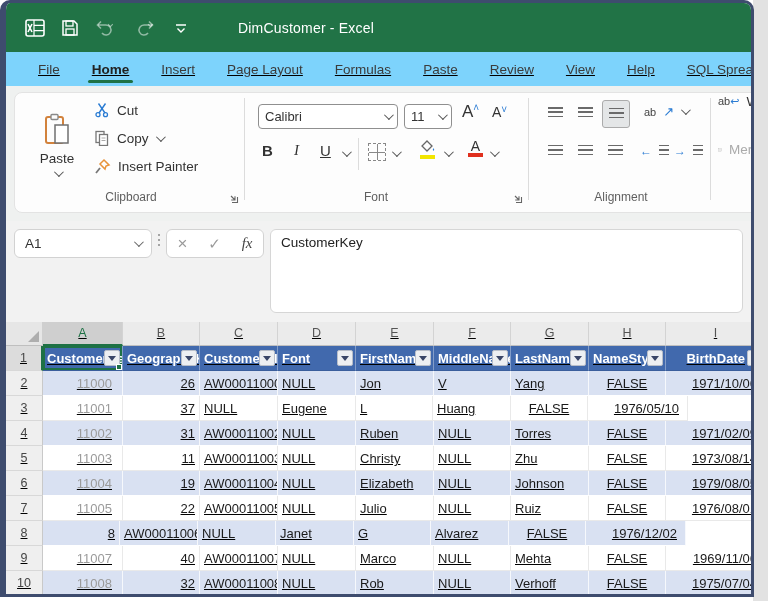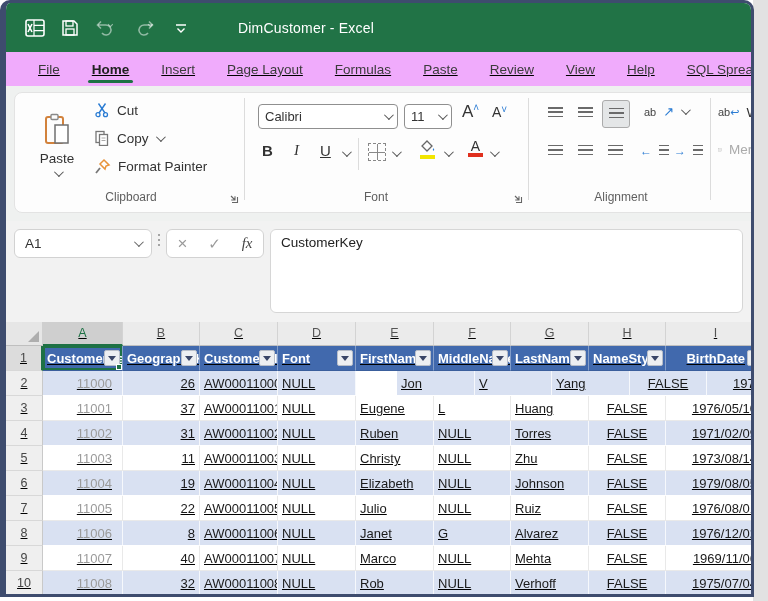--- a/index.html
+++ b/index.html
@@ -14,21 +14,21 @@
           background:#fff;overflow:hidden;display:flex;flex-direction:column;text-decoration:underline;}
 
   
   .titlebar{height:49px;background:#217346;flex:0 0 auto;position:relative;color:#fff;}
   .qat{position:absolute;left:18px;top:0;height:49px;display:flex;align-items:center;gap:14px;}
   .qat .ico{display:flex;align-items:center;}
   .win-title{position:absolute;left:232px;top:0;height:49px;display:flex;align-items:center;
              font-size:14px;color:#fff;letter-spacing:.2px;}
 
   
-  .tabbar{height:34px;background:#f0abfc;flex:0 0 auto;display:flex;align-items:flex-end;
+  .tabbar{height:34px;background:#7dd3fc;flex:0 0 auto;display:flex;align-items:flex-end;
           padding-left:30px;gap:28px;overflow:hidden;white-space:nowrap;}
   .tab{font-size:13.5px;color:#3b3b3b;padding:0 2px 9px 2px;position:relative;flex:0 0 auto;}
   .tab.active{font-weight:bold;color:#222;}
   .tab.active::after{content:"";position:absolute;left:-2px;right:-2px;bottom:3px;height:3px;
                      background:#1E7145;border-radius:2px;}
 
   
   .ribbon{height:135px;background:#EFF1F0;flex:0 0 auto;position:relative;font-size:13.5px;color:#333;}
   .ribbon-card{position:absolute;left:8px;top:6px;right:-8px;bottom:8px;background:#FDFDFD;
                border:1px solid #E3E3E3;border-radius:8px;}
@@ -192,21 +192,21 @@
         <path d="M7.5 8 h4 M7.5 10.5 h4" stroke="#aaa" stroke-width="1"></path>
       </svg>
       <span>Copy</span>
       <span class="chev-d"></span>
     </div>
     <div class="rb smallbtn" style="left:88px;top:72px;">
       <svg width="17" height="17" viewBox="0 0 17 17">
         <path d="M10 2 l5 5 -3 1 -1 3 -5 -5 z" fill="none" stroke="#E8933A" stroke-width="1.5"></path>
         <path d="M6 10 L2 15" stroke="#777" stroke-width="1.8"></path>
       </svg>
-      <span>Format Painter</span>
+      <span>Insert Painter</span>
     </div>
     <div class="glabel" style="left:40px;width:170px;">Clipboard</div>
     <span class="launcher" style="left:222px;">
       <svg width="11" height="11" viewBox="0 0 11 11">
           <path d="M9.5 4 v5.5 h-5.5 M3 3 l4 4 M7 3.2 v3.8 h-3.8" fill="none" stroke="#666" stroke-width="1.1"></path>
         </svg>
     </span>
     <div class="gsep" style="left:238px;"></div>
 
     <div class="combo" style="left:252px;top:18px;width:140px;">
@@ -277,21 +277,21 @@
       </div>
     <div class="rb smallbtn" style="left:634px;top:58px;">
       <span class="blue" style="font-size:12px;">←</span>
         <span class="bars" style="width:10px;"></span>
     </div>
     <div class="rb smallbtn" style="left:668px;top:58px;">
       <span class="blue" style="font-size:12px;">→</span>
         <span class="bars" style="width:10px;"></span>
     </div>
     <div class="gsep" style="left:704px;"></div>
-    <div class="rb smallbtn" style="left:712px;top:19px;width:33px;overflow:hidden;">
+    <div class="rb smallbtn" style="left:712px;top:8px;width:33px;overflow:hidden;">
       <span style="font-size:11px;color:#444;">ab<span class="blue">↩</span></span>
       <span class="clip" style="max-width:30px;">Wrap Text</span>
     </div>
     <div class="rb smallbtn disabled" style="left:712px;top:56px;width:33px;overflow:hidden;">
       <svg width="16" height="12" viewBox="0 0 16 12">
         <rect x="1" y="1" width="14" height="10" fill="none" stroke="#ABABAB" stroke-width="1.2"></rect>
         <path d="M4 6 h8 M5.5 4 L3.5 6 l2 2 M10.5 4 l2 2 -2 2" stroke="#ABABAB" fill="none" stroke-width="1"></path>
       </svg>
       <span class="clip" style="max-width:22px;">Merge &amp; Center</span>
     </div>
@@ -341,31 +341,30 @@
           <div class="cell " style="width: 78px;"><span>LastName</span><span class="filter-btn"></span></div>
           <div class="cell c-center" style="width: 77px;"><span>NameStyle</span><span class="filter-btn"></span></div>
           <div class="cell c-date" style="width: 100px;"><span>BirthDate</span><span class="filter-btn"></span></div>
         </div>
         <div class="sheet-row banded">
           <div class="rowhdr">2</div>
           <div class="cell c-key" style="width: 80px;">11000</div>
           <div class="cell c-right" style="width: 77px; text-align: right;">26</div>
           <div class="cell " style="width: 78px;">AW00011000</div>
           <div class="cell " style="width: 78px;">NULL</div>
-          <div class="cell " style="width: 78px; margin-left: 41px;">Jon</div>
+          <div class="cell " style="width: 78px;">Jon</div>
           <div class="cell " style="width: 77px;">V</div>
           <div class="cell " style="width: 78px;">Yang</div>
           <div class="cell c-center" style="width: 77px;">FALSE</div>
           <div class="cell c-date" style="width: 100px;">1971/10/06</div>
         </div>
         <div class="sheet-row">
           <div class="rowhdr">3</div>
           <div class="cell c-key" style="width: 80px;">11001</div>
           <div class="cell c-right" style="width: 77px;">37</div>
-          <div class="cell " style="width: 78px;">AW00011001</div>
           <div class="cell " style="width: 78px;">NULL</div>
           <div class="cell " style="width: 78px;">Eugene</div>
           <div class="cell " style="width: 77px;">L</div>
           <div class="cell " style="width: 78px;">Huang</div>
           <div class="cell c-center" style="width: 77px;">FALSE</div>
           <div class="cell c-date" style="width: 100px;">1976/05/10</div>
         </div>
         <div class="sheet-row banded">
           <div class="rowhdr">4</div>
           <div class="cell c-key" style="width: 80px;">11002</div>
@@ -409,21 +408,20 @@
           <div class="cell " style="width: 78px;">AW00011005</div>
           <div class="cell " style="width: 78px;">NULL</div>
           <div class="cell " style="width: 78px;">Julio</div>
           <div class="cell " style="width: 77px;">NULL</div>
           <div class="cell " style="width: 78px;">Ruiz</div>
           <div class="cell c-center" style="width: 77px;">FALSE</div>
           <div class="cell c-date" style="width: 100px;">1976/08/01</div>
         </div>
         <div class="sheet-row banded">
           <div class="rowhdr">8</div>
-          <div class="cell c-key" style="width: 80px;">11006</div>
           <div class="cell c-right" style="width: 77px;">8</div>
           <div class="cell " style="width: 78px;">AW00011006</div>
           <div class="cell " style="width: 78px;">NULL</div>
           <div class="cell " style="width: 78px;">Janet</div>
           <div class="cell " style="width: 77px;">G</div>
           <div class="cell " style="width: 78px;">Alvarez</div>
           <div class="cell c-center" style="width: 77px;">FALSE</div>
           <div class="cell c-date" style="width: 100px;">1976/12/02</div>
         </div>
         <div class="sheet-row">

